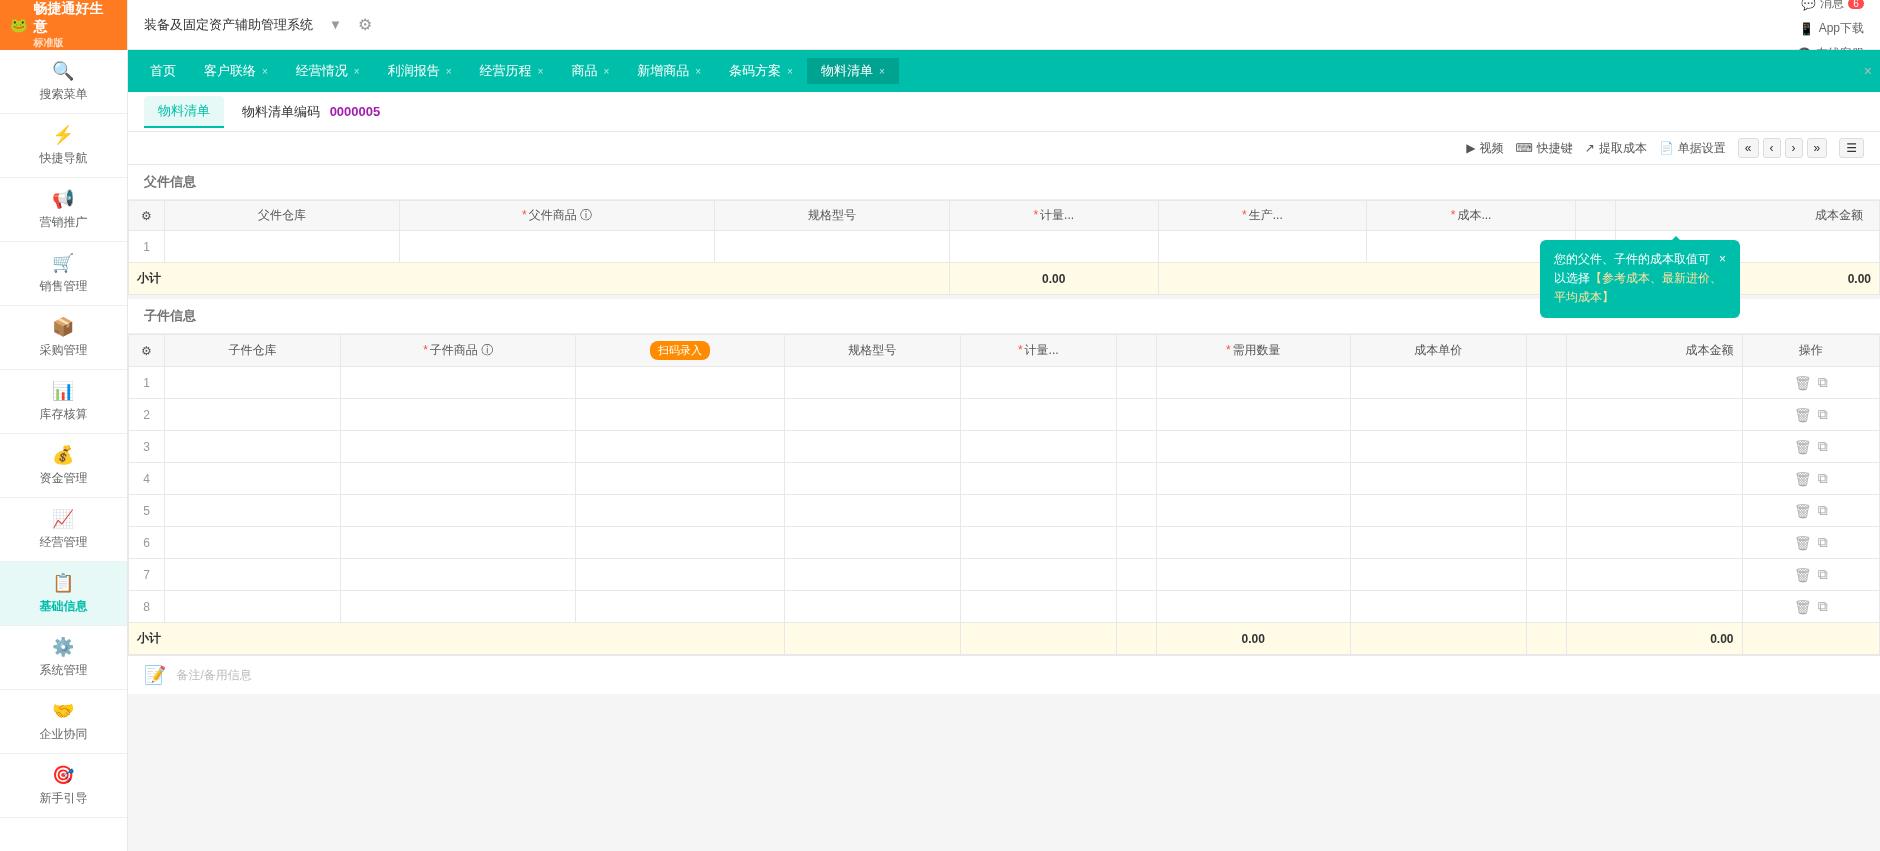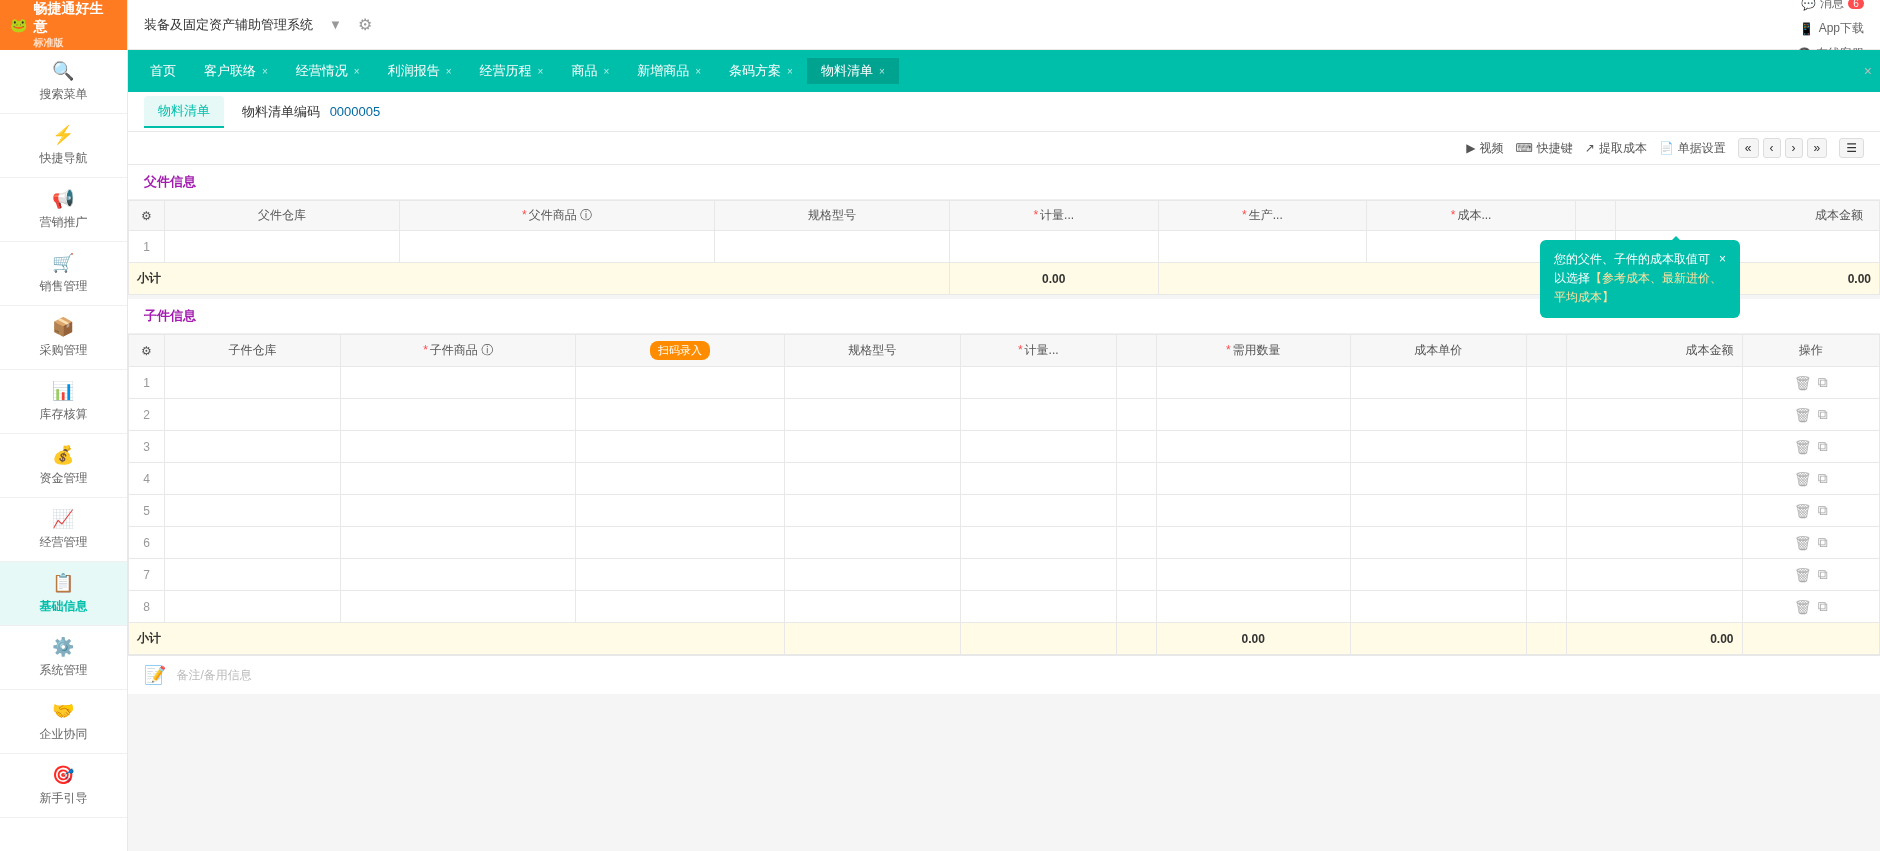--- a/index.html
+++ b/index.html
@@ -106,21 +106,21 @@
       gap: 4px;
     }
     .sub-tab {
       padding: 6px 14px;
       cursor: pointer;
       font-size: 13px;
       border-radius: 4px 4px 0 0;
       color: #333;
     }
     .sub-tab.active { background: #e6f9f7; color: #00bfaa; border-bottom: 2px solid #00bfaa; }
-    .sub-tab-code { color: #0369a1; font-weight: normal; margin-left: 6px; }
+    .sub-tab-code { color: #a21caf; font-weight: bold; margin-left: 6px; }
 
     
     .toolbar {
       background: white;
       display: flex;
       align-items: center;
       justify-content: flex-end;
       padding: 6px 16px;
       border-bottom: 1px solid #e8e8e8;
       gap: 12px;
@@ -133,21 +133,21 @@
       font-size: 12px;
       color: #555;
     }
 
     
     .section { background: white; margin: 0 0 0 0; }
     .section-header {
       padding: 8px 16px;
       font-size: 13px;
       font-weight: bold;
-      color: #a21caf;
+      color: #737373;
       background: white;
       border-bottom: 1px solid #f0f0f0;
     }
 
     
     .data-table {
       width: 100%;
       border-collapse: collapse;
       font-size: 12px;
     }

